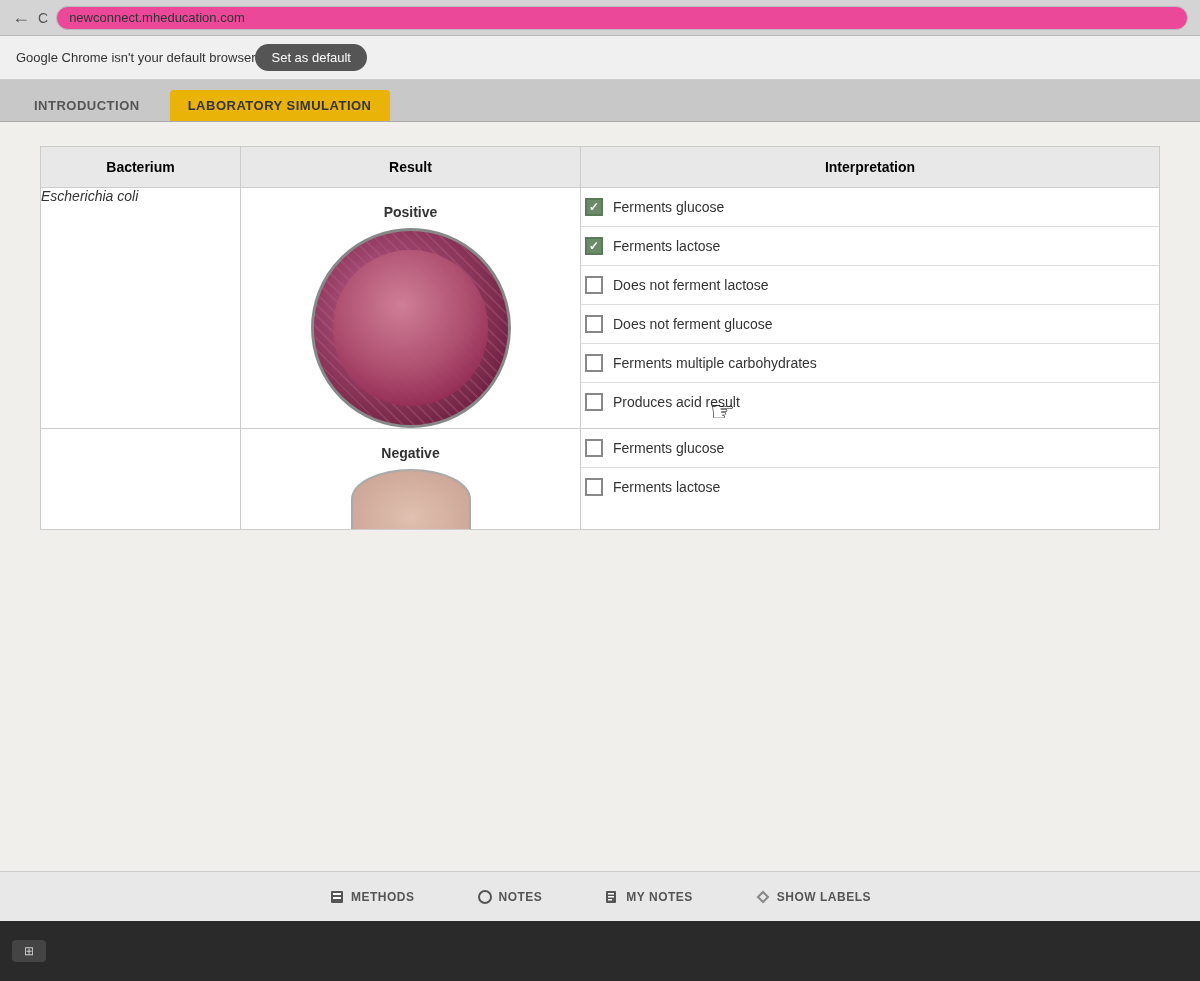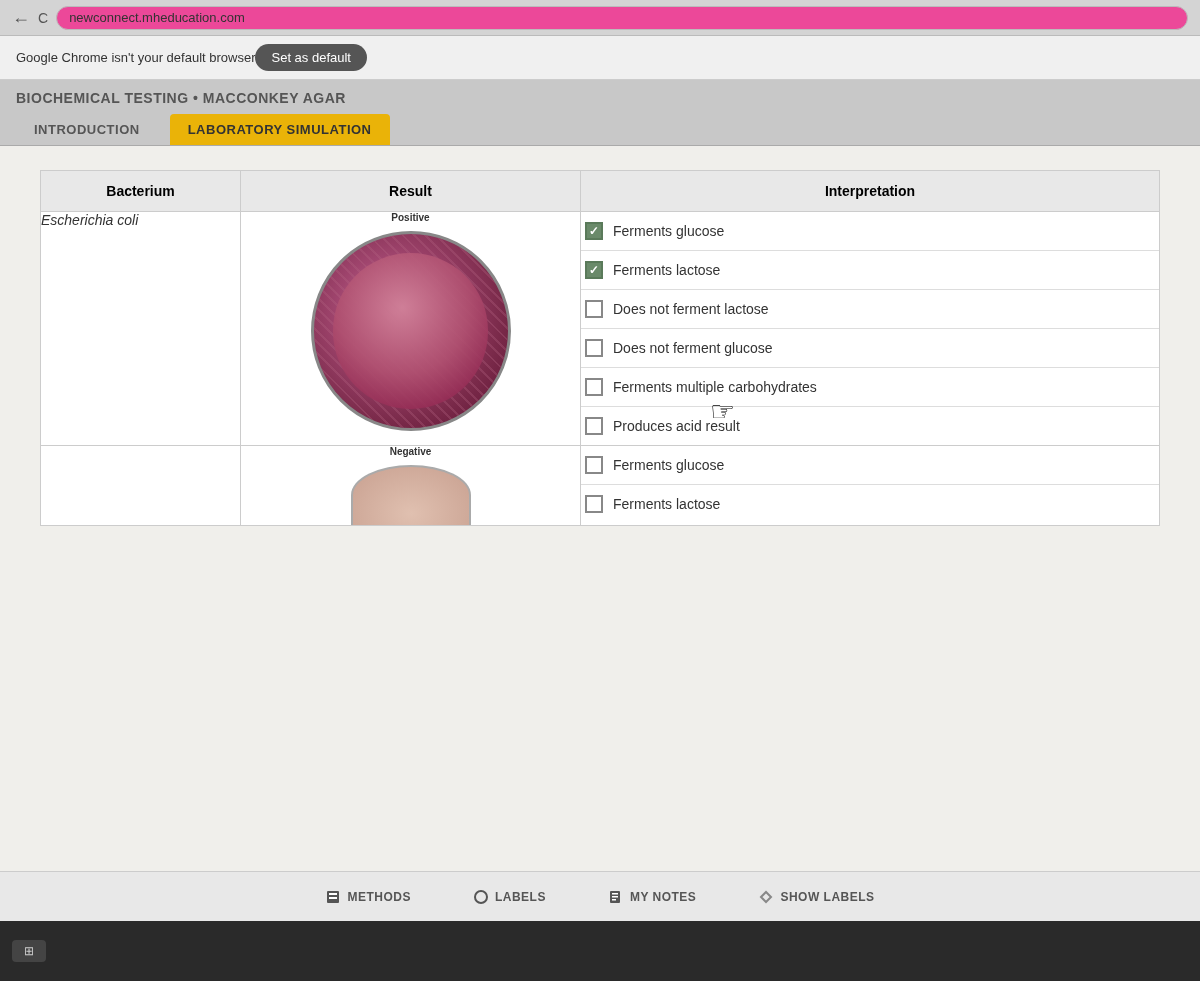--- a/index.html
+++ b/index.html
@@ -138,23 +138,24 @@
       color: #333;
       vertical-align: middle;
     }
 
     .result-cell {
       padding: 12px;
       text-align: center;
     }
     .result-label {
       font-weight: bold;
-      font-size: 10px;
+      font-size: 14px;
       margin-bottom: 8px;
       color: #333;
+      margin-top: 16px;
     }
     .plate-img {
       width: 200px;
       height: 200px;
       margin: 0 auto;
       border-radius: 50%;
       background: radial-gradient(circle at 40% 40%, #c97a9a, #a0456e, #7a2a4a, #5a1030);
       position: relative;
       overflow: hidden;
       border: 3px solid #888;
@@ -308,21 +309,20 @@
     <span>newconnect.mheducation.com</span>
   </div>
 </div>
 
 <div class="notification-bar">
   <span class="notification-text">Google Chrome isn't your default browser</span>
   <button class="set-default-btn">Set as default</button>
 </div>
 
 <div class="page-header">
-  <div class="page-title">BIOCHEMICAL TESTING • MACCONKEY AGAR</div>
   <div class="tabs-row">
     <div class="tab tab-introduction">INTRODUCTION</div>
     <div class="tab tab-lab">LABORATORY SIMULATION</div>
   </div>
 </div>
 
 <div class="main-content">
   <table class="lab-table">
     <thead>
       <tr>
@@ -403,21 +403,21 @@
         </svg>
     </div>
     <span>METHODS</span>
   </button>
   <button class="toolbar-btn">
     <div class="toolbar-icon">
       <svg width="14" height="14" viewBox="0 0 14 14">
           <circle cx="7" cy="7" r="6" fill="none" stroke="#555" stroke-width="2"></circle>
         </svg>
     </div>
-    <span>LABELS</span>
+    <span>NOTES</span>
   </button>
   <button class="toolbar-btn">
     <div class="toolbar-icon">
       <svg width="14" height="14" viewBox="0 0 14 14">
           <rect x="1" y="1" width="10" height="12" fill="#555" rx="1"></rect>
           <rect x="3" y="3" width="6" height="1.5" fill="#fff"></rect>
           <rect x="3" y="6" width="6" height="1.5" fill="#fff"></rect>
           <rect x="3" y="9" width="4" height="1.5" fill="#fff"></rect>
         </svg>
     </div>

